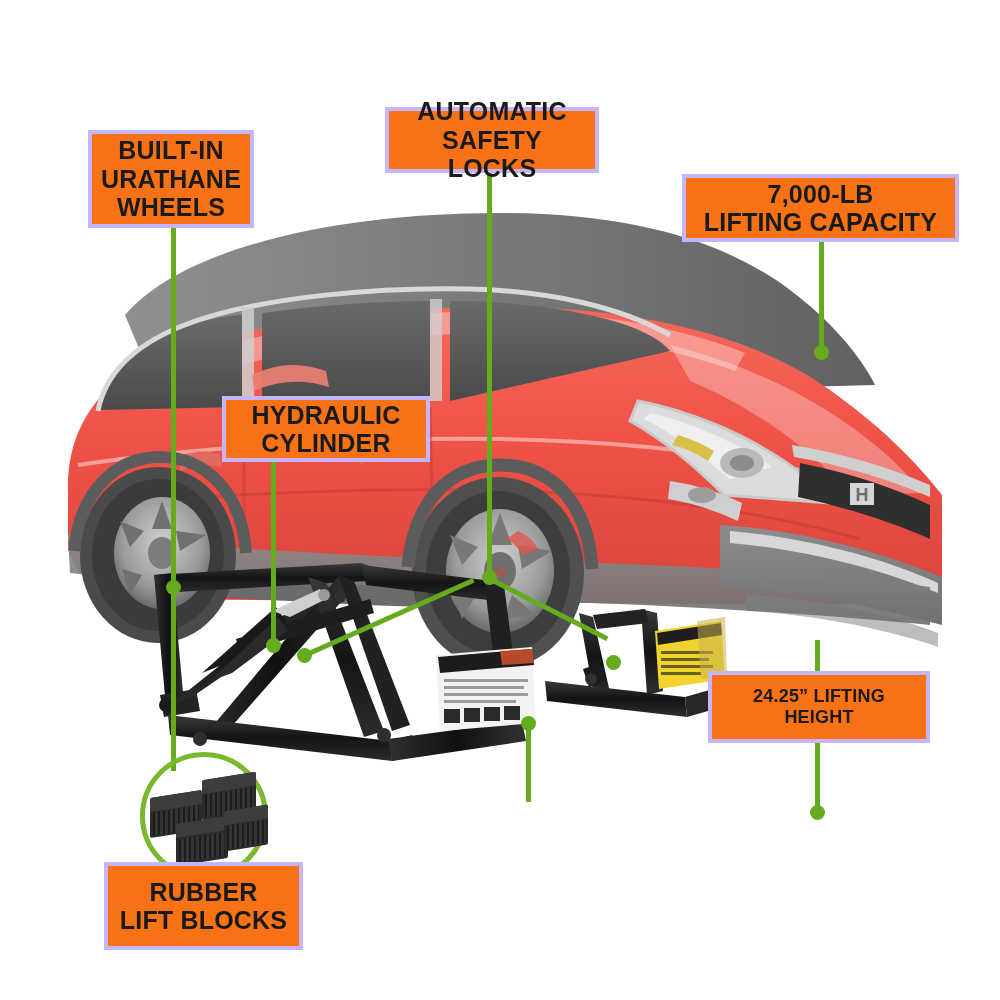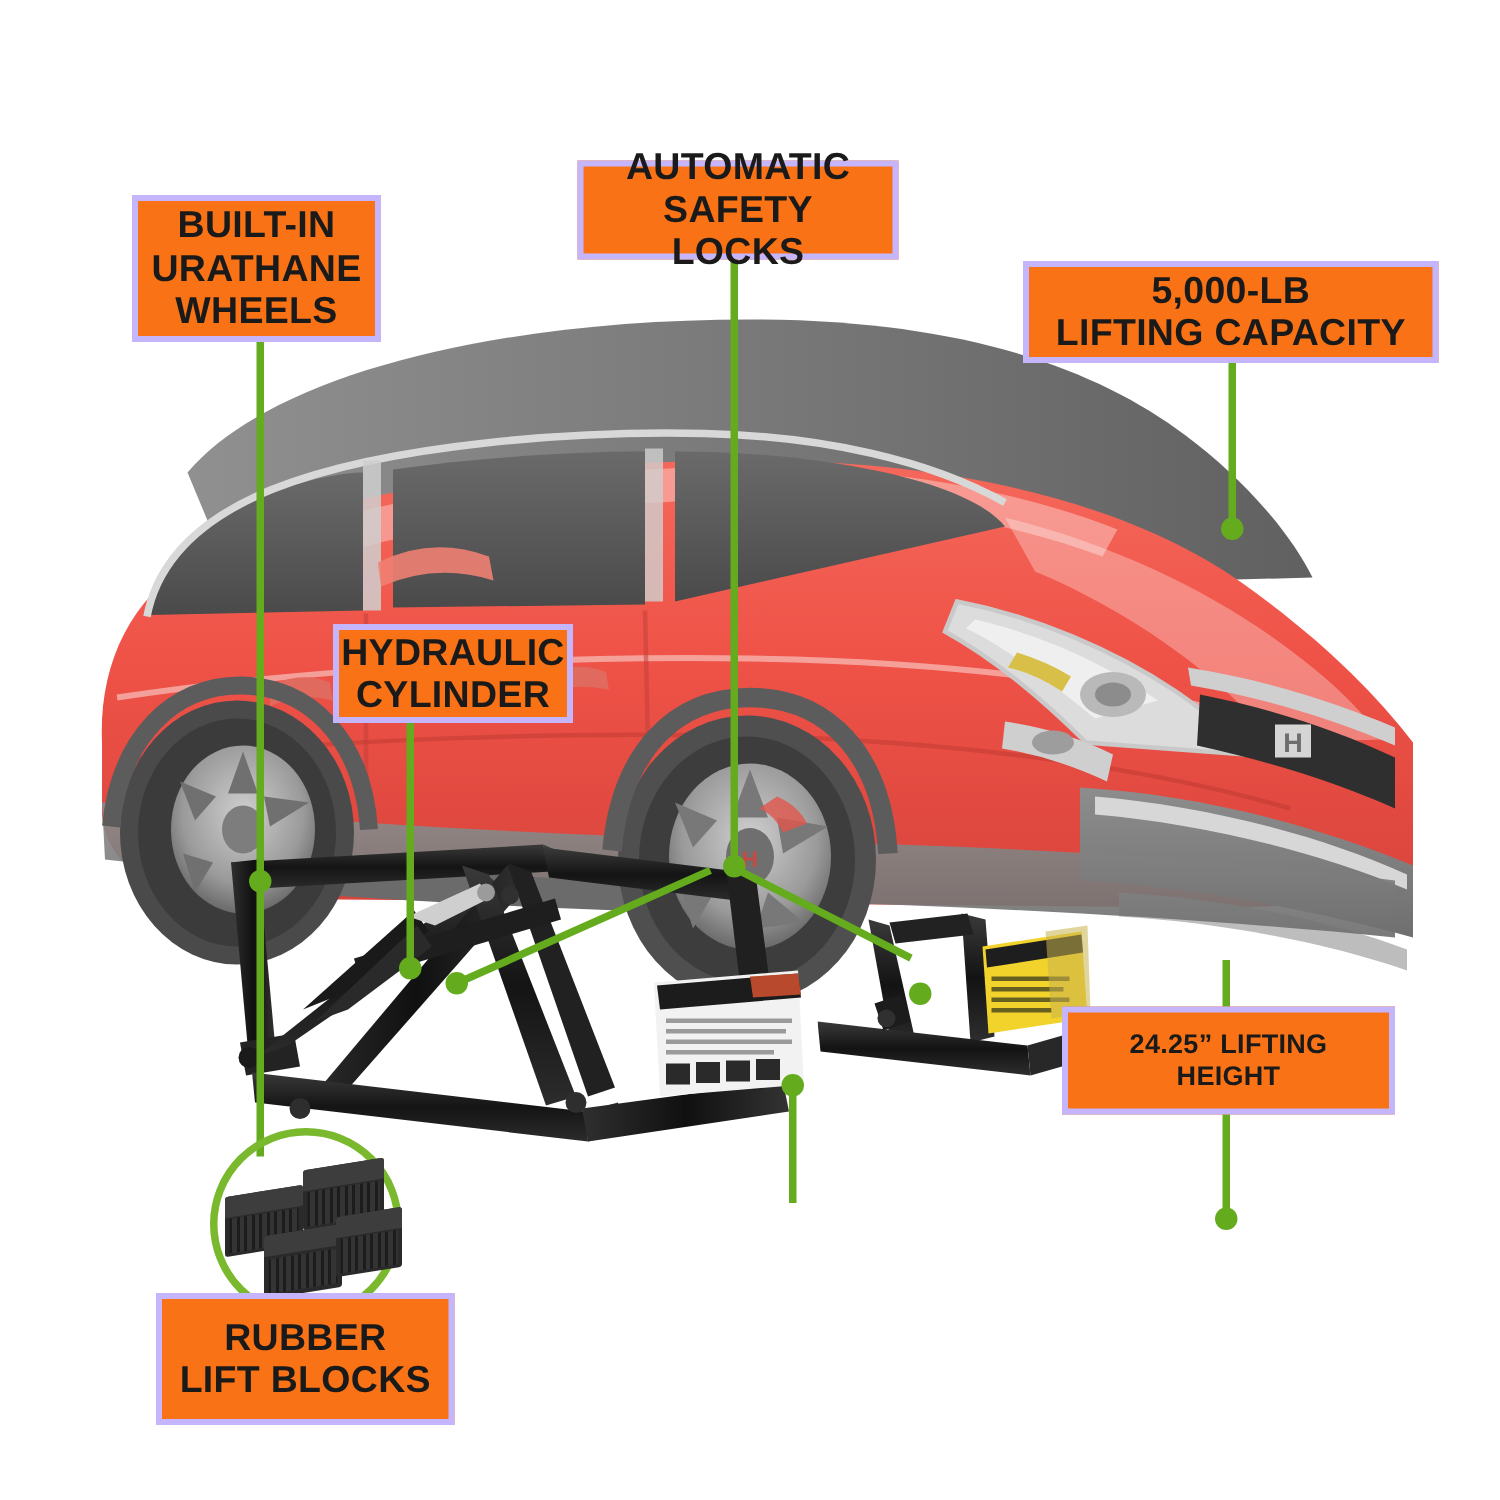--- a/index.html
+++ b/index.html
@@ -403,25 +403,25 @@
 URATHANE
 WHEELS</span>
   </div>
 
   <div class="callout" style="left:385px; top:107px; width:214px; height:66px;">
     <span class="txt" style="font-size:25px;">AUTOMATIC
 SAFETY LOCKS</span>
   </div>
 
   <div class="callout" style="left:682px; top:174px; width:277px; height:68px;">
-    <span class="txt" style="font-size:25px;">5,000-LB
+    <span class="txt" style="font-size:25px;">7,000-LB
 LIFTING CAPACITY</span>
   </div>
 
-  <div class="callout" style="left:222px; top:396px; width:160px; height:66px;margin-top:20px;">
+  <div class="callout" style="left:222px; top:396px; width:208px; height:66px;">
     <span class="txt" style="font-size:25px;">HYDRAULIC
 CYLINDER</span>
   </div>
 
   <div class="callout" style="left:708px; top:671px; width:222px; height:72px;">
     <span class="txt" style="font-size:18px;text-align:center;">24.25” LIFTING
 HEIGHT</span>
   </div>
 
 

